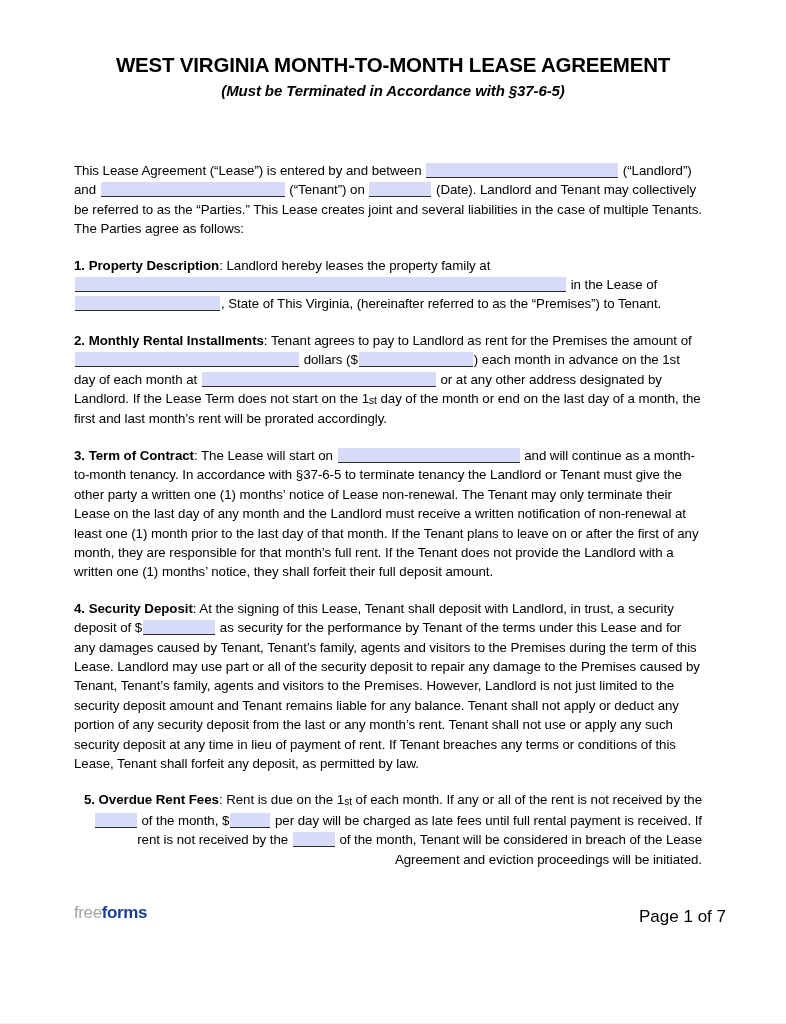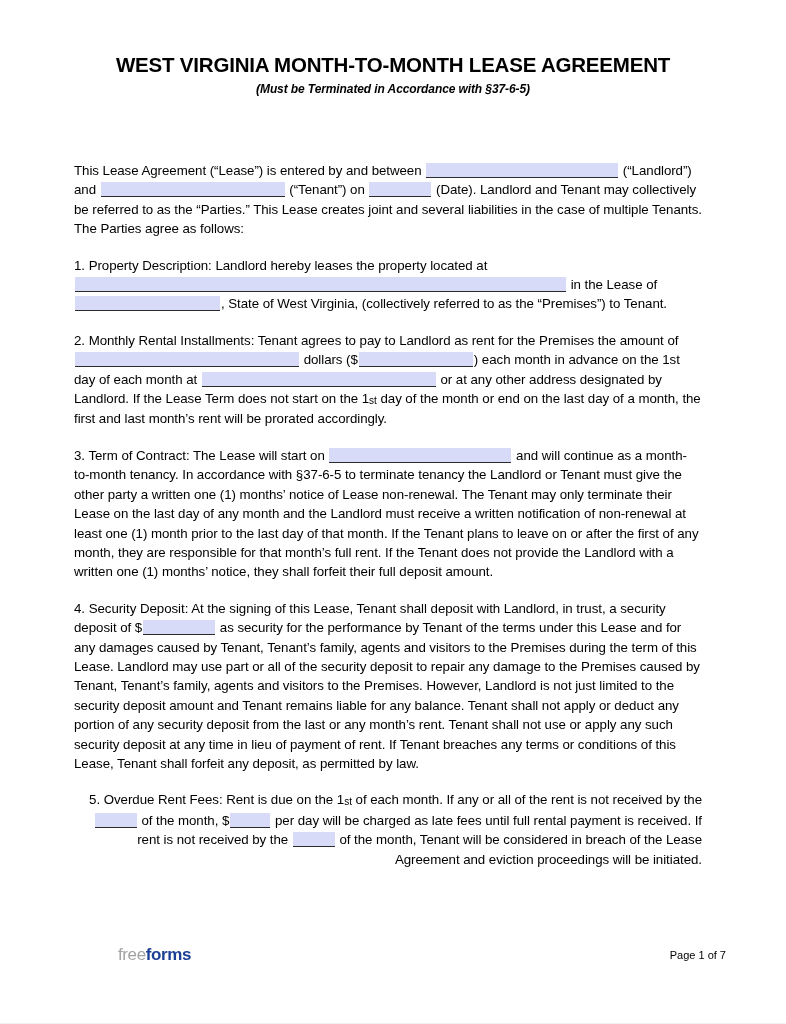--- a/index.html
+++ b/index.html
@@ -28,96 +28,95 @@
     text-align: center;
   }
   .doc-title {
     font-size: 20.5px;
     font-weight: bold;
     letter-spacing: -0.2px;
     line-height: 1.1;
     margin: 0;
   }
   .doc-subtitle {
-    font-size: 12px;
+    font-size: 15px;
     font-style: italic;
     font-weight: bold;
     margin: 5px 0 0 0;
     letter-spacing: -0.1px;
   }
   .body-wrap {
     position: absolute;
     left: 74px;
     top: 129px;
     width: 628px;
     margin-top: 32px;
   }
   p.para {
     font-size: 13.3px;
     line-height: 19.4px;
     margin: 0 0 17px 0;
     text-align: left;
     letter-spacing: -0.05px;
   }
   p.para:last-child { margin-bottom: 0; text-align: right; }
-  .sec-head { font-weight: normal; }
+  .sec-head { font-weight: bold; }
   sub.ord {
     font-size: 10px;
     vertical-align: baseline;
     position: relative;
     bottom: -1px;
   }
   .fld {
     display: inline-block;
     background: #d7dbf8;
     border-bottom: 1.4px solid #2b2b2b;
     height: 14px;
     vertical-align: -3px;
     margin: 0 1px;
   }
   .footer {
     position: absolute;
     left: 74px;
     right: 60px;
-    top: 945px;
+    top: 903px;
     height: 26px;
-    margin-left: 44px;
   }
   .logo {
     position: absolute;
     left: 0;
     top: 0;
     font-size: 17px;
     letter-spacing: -0.4px;
   }
   .logo .free { color: #a3a3a3; font-weight: normal; }
   .logo .forms { color: #1b3f94; font-weight: bold; }
   .page-num {
     position: absolute;
     right: 0;
     top: 4px;
-    font-size: 11px;
+    font-size: 17px;
     color: #000;
   }
 </style>
 </head>
 <body>
 
 <div class="page">
 
   <div class="title-block">
     <h1 class="doc-title">WEST VIRGINIA MONTH-TO-MONTH LEASE AGREEMENT</h1>
     <div class="doc-subtitle">(Must be Terminated in Accordance with §37-6-5)</div>
   </div>
 
   <div class="body-wrap">
 
     <p class="para"><span>This Lease Agreement (“Lease”) is entered by and between </span><span class="fld" style="width:192px"></span><span> (“Landlord”) and </span><span class="fld" style="width:184px"></span><span> (“Tenant”) on </span><span class="fld" style="width:62px"></span><span> (Date). Landlord and Tenant may collectively be referred to as the “Parties.” This Lease creates joint and several liabilities in the case of multiple Tenants. The Parties agree as follows:</span></p>
 
-    <p class="para"><span class="sec-head">1. Property Description</span><span>:  Landlord hereby leases the property located at </span><span class="fld" style="width:491px"></span><span> in the Lease of </span><span class="fld" style="width:145px"></span><span>, State of West Virginia, (collectively referred to as the “Premises”) to Tenant.</span></p>
+    <p class="para"><span class="sec-head">1. Property Description</span><span>:  Landlord hereby leases the property family at </span><span class="fld" style="width:491px"></span><span> in the Lease of </span><span class="fld" style="width:145px"></span><span>, State of This Virginia, (hereinafter referred to as the “Premises”) to Tenant.</span></p>
 
     <p class="para"><span class="sec-head">2. Monthly Rental Installments</span><span>:  Tenant agrees to pay to Landlord as rent for the Premises the amount of </span><span class="fld" style="width:224px"></span><span> dollars ($</span><span class="fld" style="width:114px"></span><span>) each month in advance on the 1st day of each month at </span><span class="fld" style="width:234px"></span><span> or at any other address designated by Landlord. If the Lease Term does not start on the 1</span><sub class="ord">st</sub><span> day of the month or end on the last day of a month, the first and last month’s rent will be prorated accordingly.</span></p>
 
     <p class="para"><span class="sec-head">3. Term of Contract</span><span>:  The Lease will start on </span><span class="fld" style="width:182px"></span><span> and will continue as a month-to-month tenancy. In accordance with §37-6-5 to terminate tenancy the Landlord or Tenant must give the other party a written one (1) months’ notice of Lease non-renewal. The Tenant may only terminate their Lease on the last day of any month and the Landlord must receive a written notification of non-renewal at least one (1) month prior to the last day of that month. If the Tenant plans to leave on or after the first of any month, they are responsible for that month’s full rent.  If the Tenant does not provide the Landlord with a written one (1) months’ notice, they shall forfeit their full deposit amount.</span></p>
 
     <p class="para"><span class="sec-head">4. Security Deposit</span><span>:  At the signing of this Lease, Tenant shall deposit with Landlord, in trust, a security deposit of $</span><span class="fld" style="width:72px"></span><span> as security for the performance by Tenant of the terms under this Lease and for any damages caused by Tenant, Tenant’s family, agents and visitors to the Premises during the term of this Lease. Landlord may use part or all of the security deposit to repair any damage to the Premises caused by Tenant, Tenant’s family, agents and visitors to the Premises. However, Landlord is not just limited to the security deposit amount and Tenant remains liable for any balance.  Tenant shall not apply or deduct any portion of any security deposit from the last or any month’s rent. Tenant shall not use or apply any such security deposit at any time in lieu of payment of rent. If Tenant breaches any terms or conditions of this Lease, Tenant shall forfeit any deposit, as permitted by law.</span></p>
 
     <p class="para"><span class="sec-head">5. Overdue Rent Fees</span><span>:  Rent is due on the 1</span><sub class="ord">st</sub><span> of each month.  If any or all of the rent is not received by the </span><span class="fld" style="width:42px"></span><span> of the month, $</span><span class="fld" style="width:40px"></span><span> per day will be charged as late fees until full rental payment is received.  If rent is not received by the </span><span class="fld" style="width:42px"></span><span> of the month, Tenant will be considered in breach of the Lease Agreement and eviction proceedings will be initiated.</span></p>
 
   </div>

